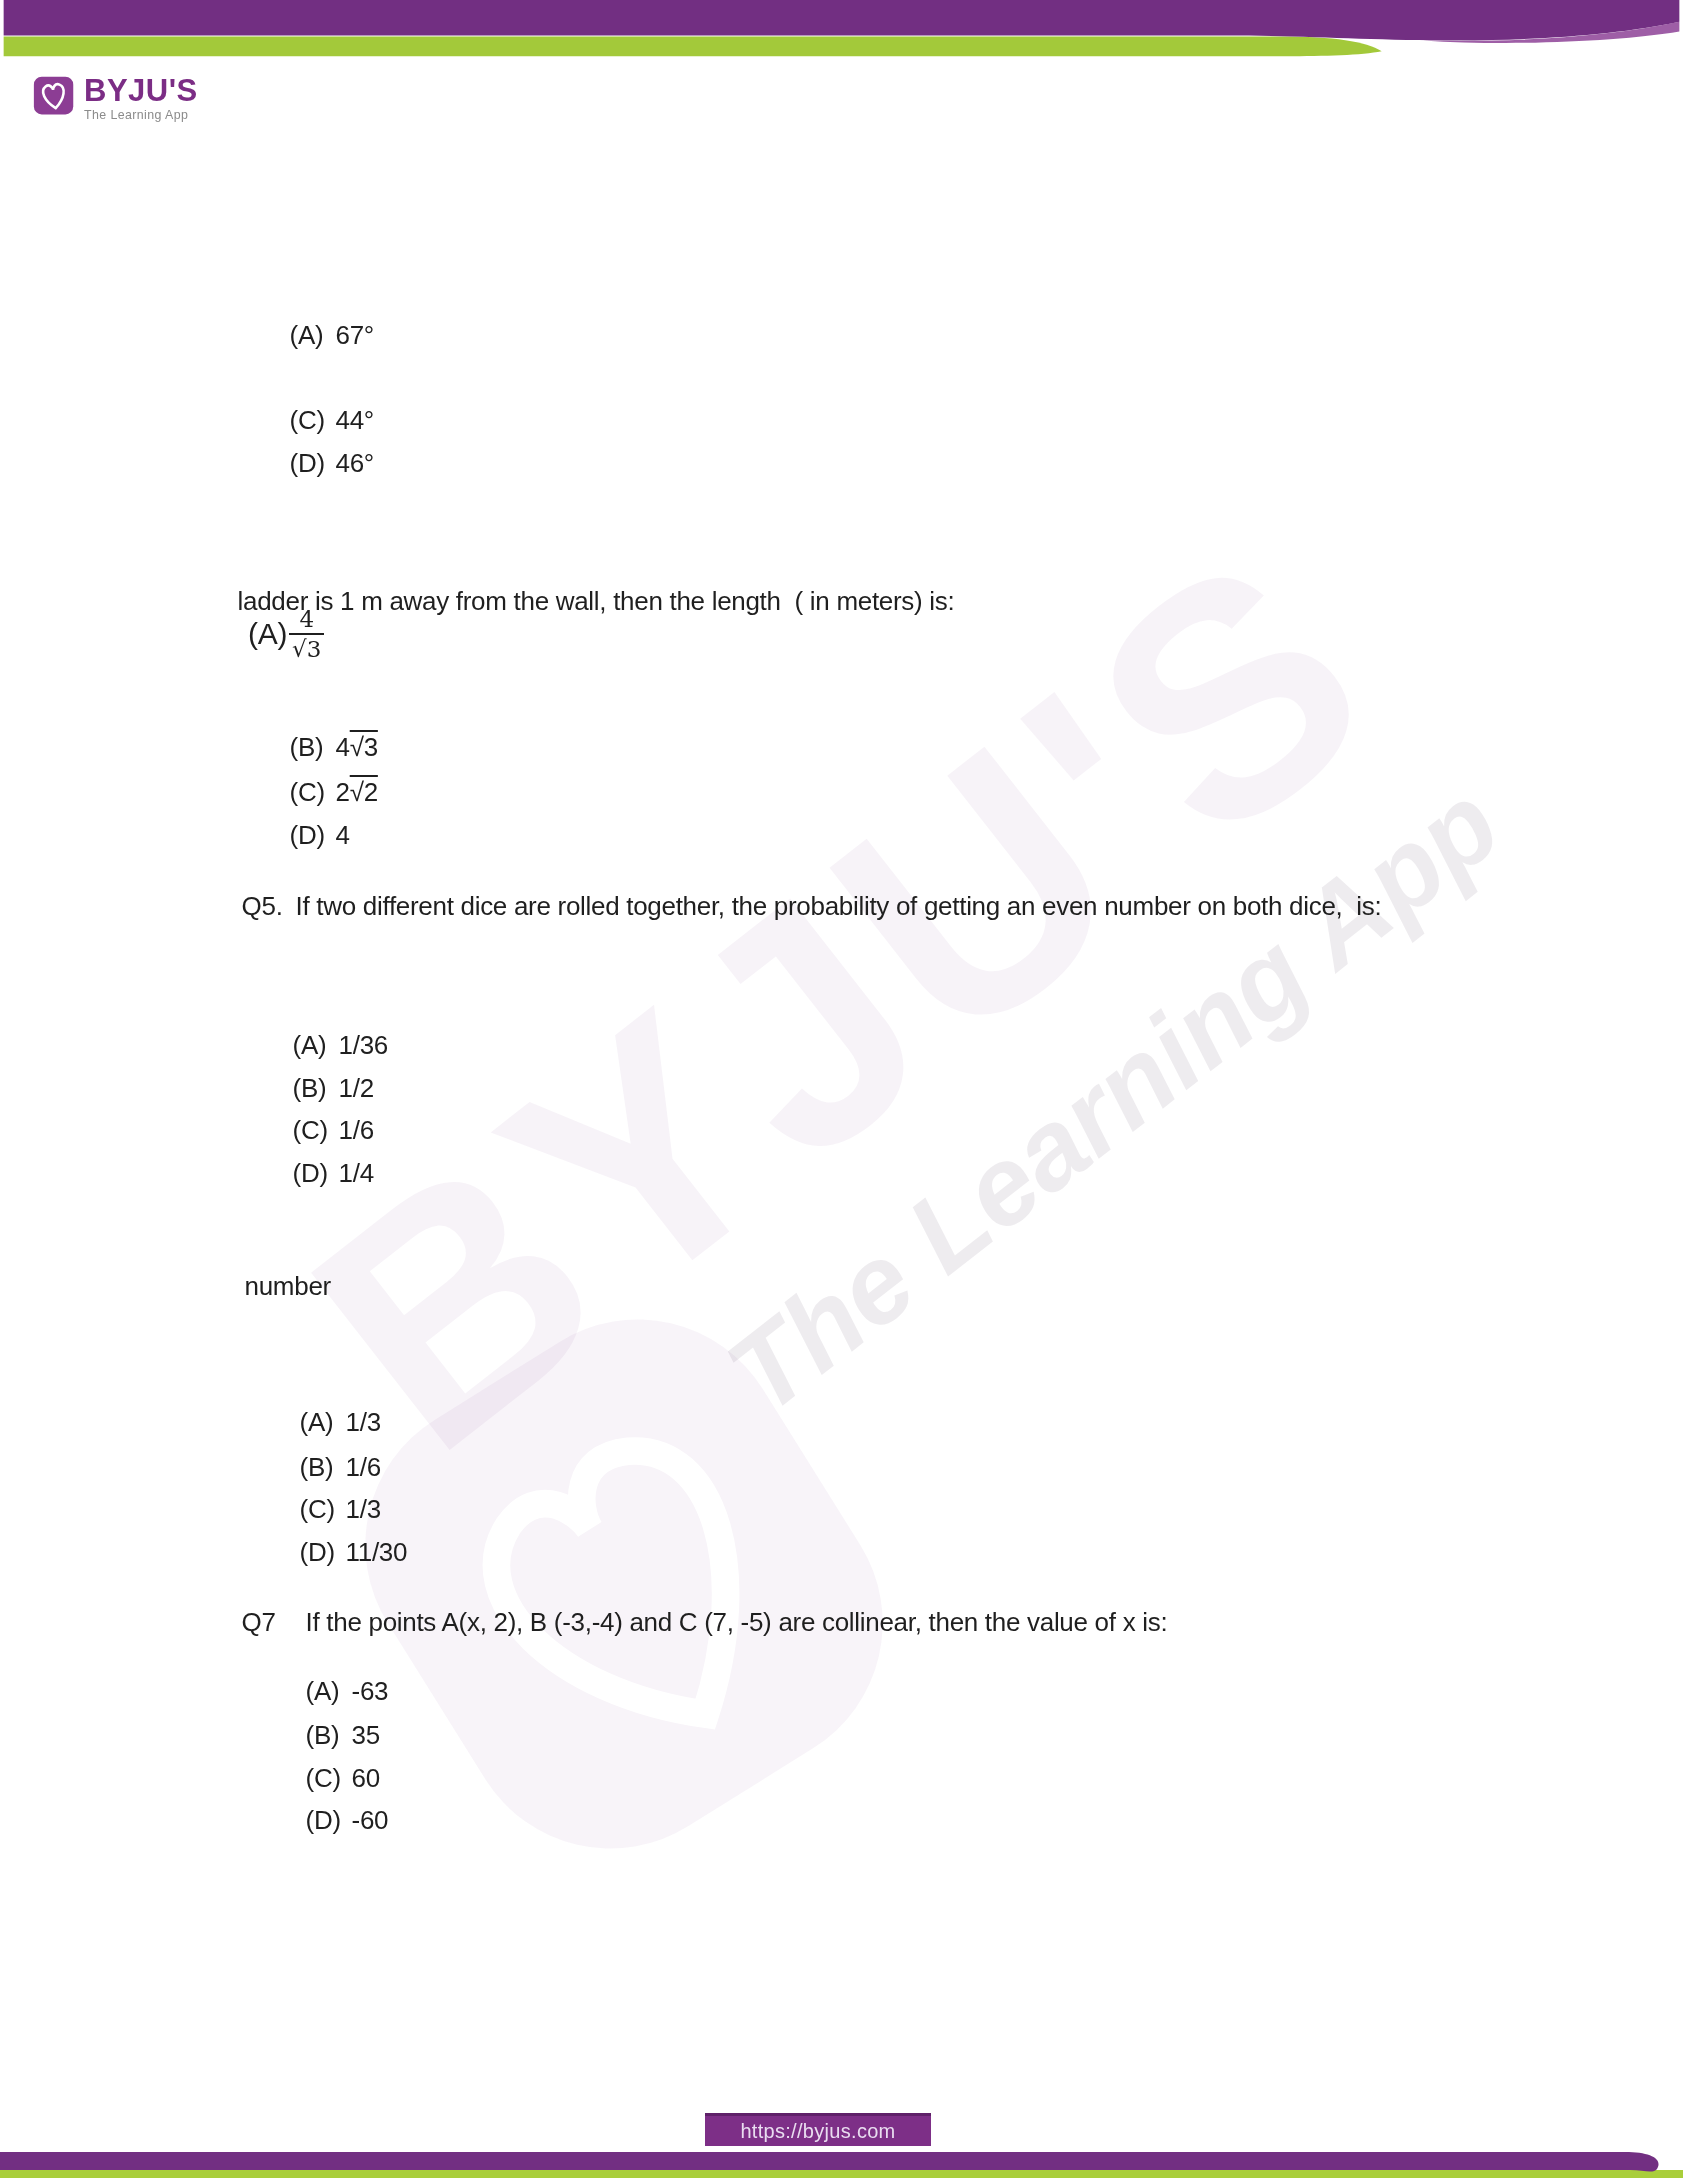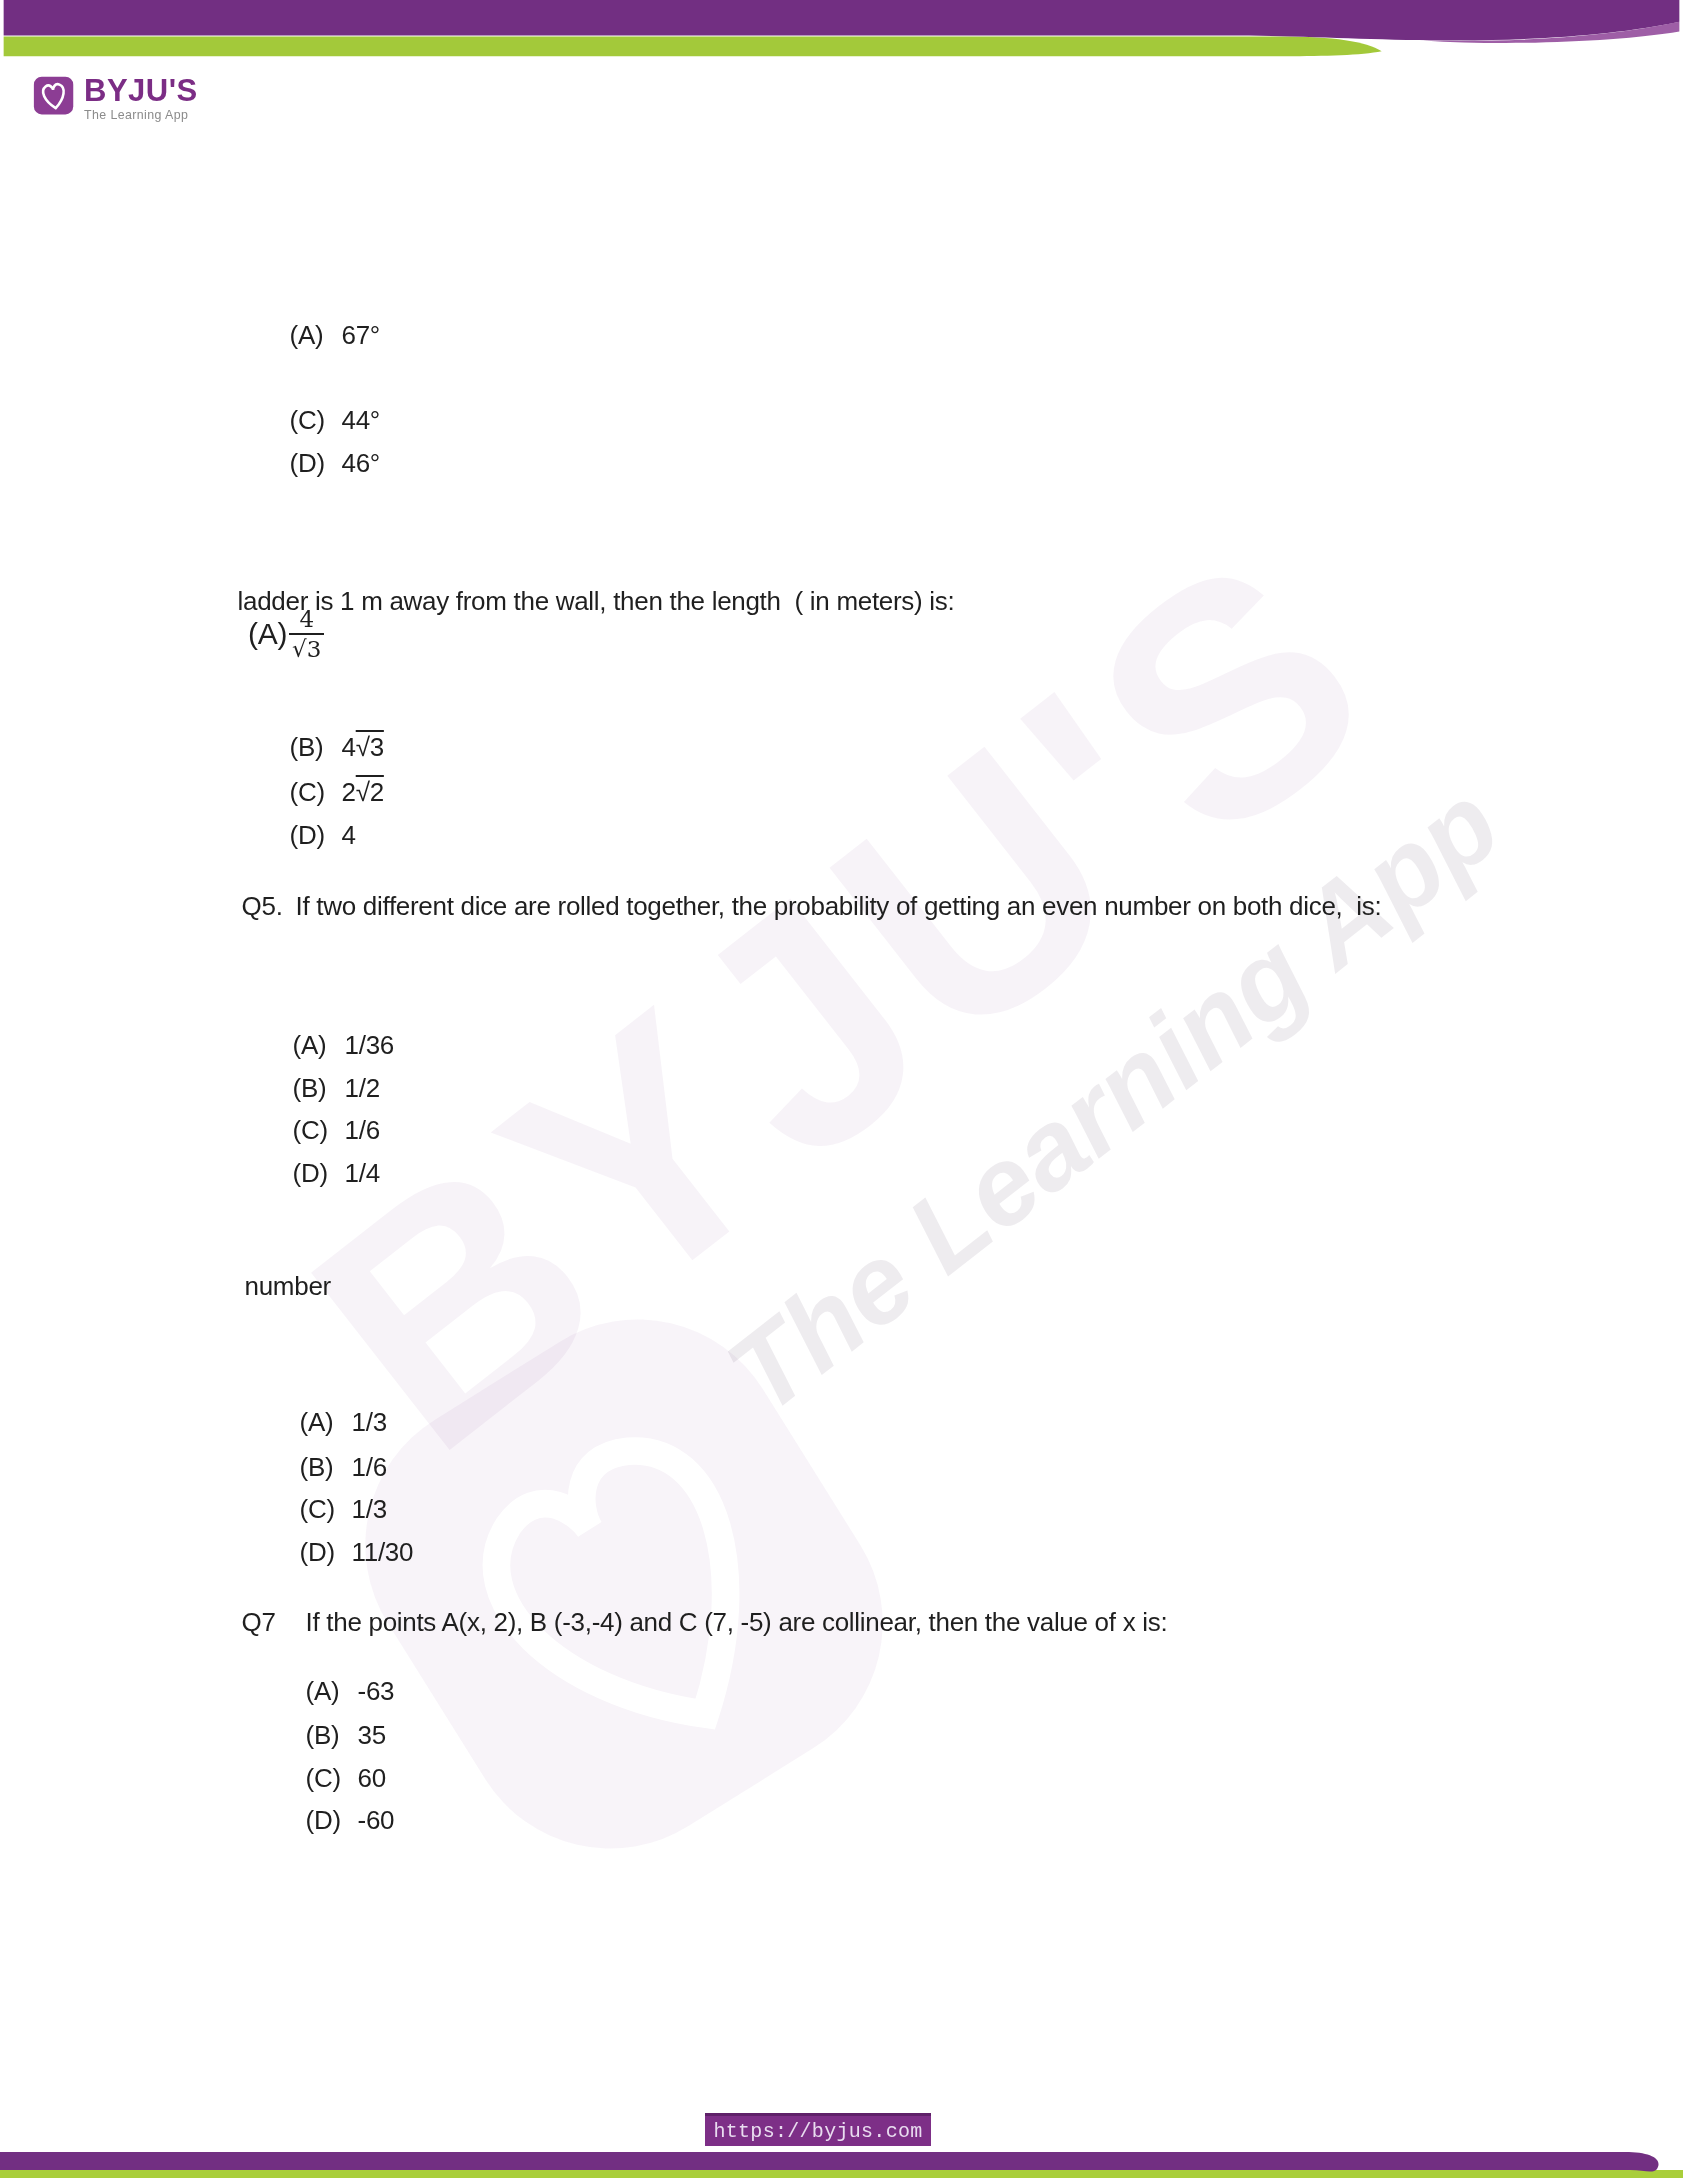--- a/index.html
+++ b/index.html
@@ -25,32 +25,32 @@
     color:rgba(114,47,130,0.06);white-space:nowrap;}
   .wm-sub{left:668px;top:802px;width:891px;height:594px;
     transform:rotate(-38deg);font-size:111px;font-style:italic;font-weight:600;
     color:rgba(85,70,100,0.10);white-space:nowrap;}
   .wm-mark{left:317px;top:1267px;width:614px;height:634px;}
   
   .content{position:absolute;inset:0;z-index:2;}
   .qline,.opt{position:absolute;font-size:26px;line-height:34px;letter-spacing:-0.3px;white-space:pre;}
   .qnum{display:inline-block;}
   .okey{display:inline-block;min-width:46px;}
-  .oval{display:inline-block;margin-left:6px;}
+  .oval{display:inline-block;}
   .ov{text-decoration:overline;}
   .opt-frac{display:flex;align-items:center;}
   .okey-big{font-size:30px;margin-right:2px;}
   .frac{display:inline-flex;flex-direction:column;align-items:center;
     font-family:"DejaVu Serif",serif;font-size:23px;line-height:1.15;letter-spacing:0;}
   .frac .num{padding:0 8px 1px;}
   .frac .den{border-top:2px solid #1f1f1f;padding:1px 3px 0;}
   
   .badge{position:absolute;left:705px;top:2113px;width:226px;height:33px;z-index:4;
     background:#7d2f87;border-top:3px solid #5f2169;box-sizing:border-box;
-    display:flex;align-items:center;justify-content:center;font-family:Liberation Mono, monospace;}
+    display:flex;align-items:center;justify-content:center;}
   .badge span{font-size:20px;color:#e9ddf0;letter-spacing:0.3px;}
 </style>
 </head>
 <body>
 
 <div class="page">
 
   <svg class="band-svg band-top" width="1683" height="69" viewBox="0 0 1700 70">
     <path d="M0,37 H1295 C1350,37 1382,42 1398,52 C1378,56 1340,57 1300,57 H0 Z" fill="#a3c93a"></path>
     <path d="M0,0 H1700 V22 C1640,35 1555,41 1475,41 C1385,41 1320,36 1240,36 H0 Z" fill="#722f82"></path>

